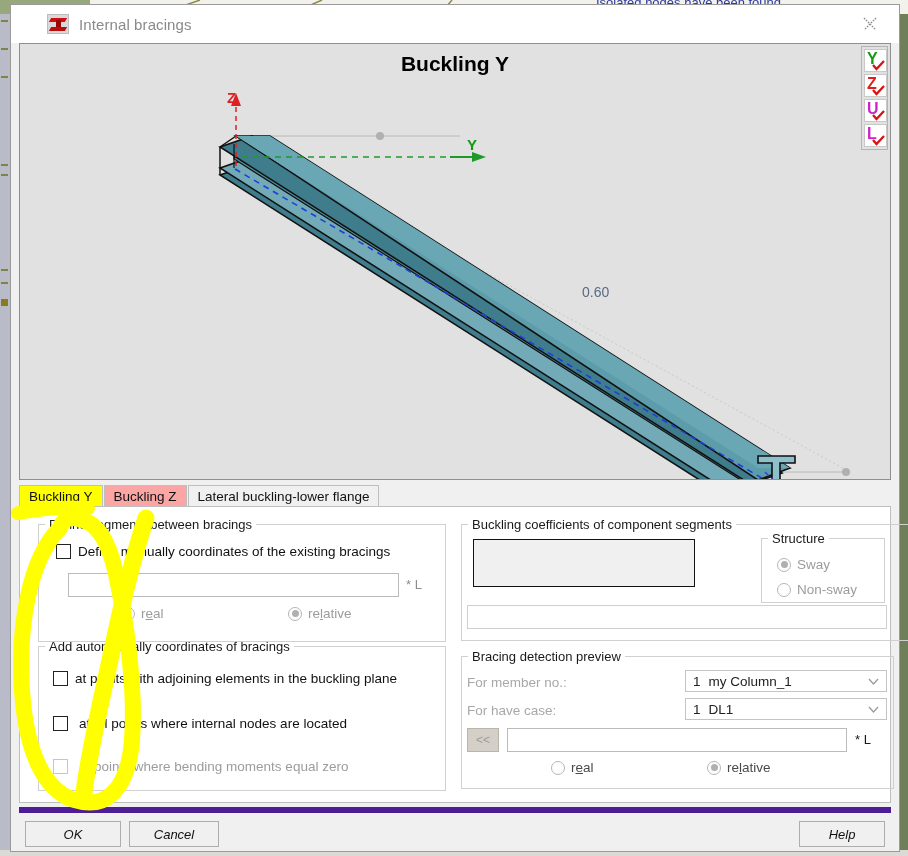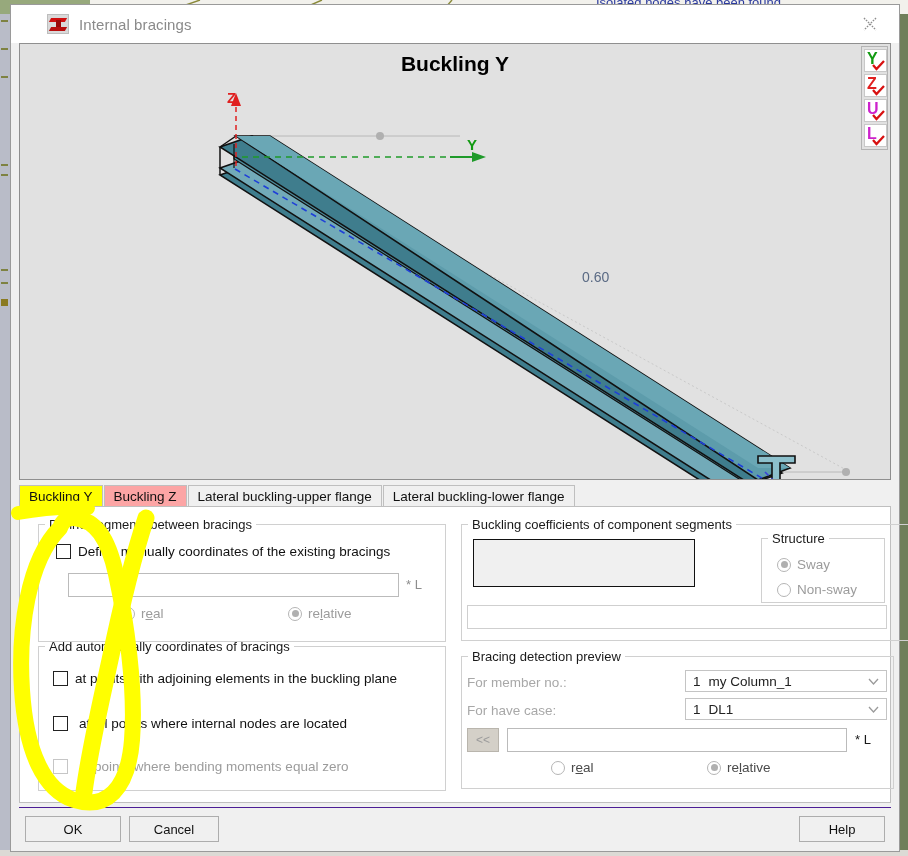--- a/index.html
+++ b/index.html
@@ -99,21 +99,21 @@
   }
 
   
   .beam-svg { position: absolute; left: 0; top: 0; }
 
   
   .axis-lbl { position: absolute; font-size: 15px; font-weight: bold; }
   .axis-z { color: #e02020; left: 207px; top: 45px; }
   .axis-y { color: #129a12; left: 447px; top: 92px; }
   .dim-lbl {
-    position: absolute; left: 562px; top: 225px;
+    position: absolute; left: 562px; top: 240px;
     font-size: 14px; color: #5a6a84;
   }
 
   
   .vp-toolbar {
     position: absolute; right: 2px; top: 2px;
     width: 27px;
     display: flex; flex-direction: column; gap: 2px;
     padding: 2px;
     background: #e1e1e1;
@@ -221,21 +221,22 @@
     position: absolute; background: #d4d0c8; border: 1px solid #b9b5ad;
     display: flex; align-items: center; justify-content: center;
     font-size: 12px; color: #9b9b9b;
   }
 
   
   .bottombar {
     height: 44px; min-height: 44px;
     margin: 4px 8px 0 8px;
     position: relative;
-    border-top: 1px solid #4c1d95;
+    border-top: 6px solid #4c1d95;
+    font-style: italic;
   }
   .btn {
     position: absolute; top: 8px; height: 26px;
     background: #f0f0f0; border: 1px solid #adadad;
     font-size: 13px; color: #111;
     display: flex; align-items: center; justify-content: center;
   }
 
   
   .annot { position: absolute; left: 0; top: 0; pointer-events: none; }
@@ -364,23 +365,20 @@
     </div>
 
     <div class="tabs">
       <div class="tab active hl">
         <span>Buckling Y</span>
       </div>
       <div class="tab hl">
         <span>Buckling Z</span>
       </div>
       <div class="tab">
-        <span>Lateral buckling-upper flange</span>
-      </div>
-      <div class="tab">
         <span>Lateral buckling-lower flange</span>
       </div>
     </div>
 
     <div class="content">
 
       <div class="col-left">
 
         <fieldset class="grp" style="left:18px; top:10px; width:408px; height:125px;">
           <legend>Define segments between bracings</legend>

